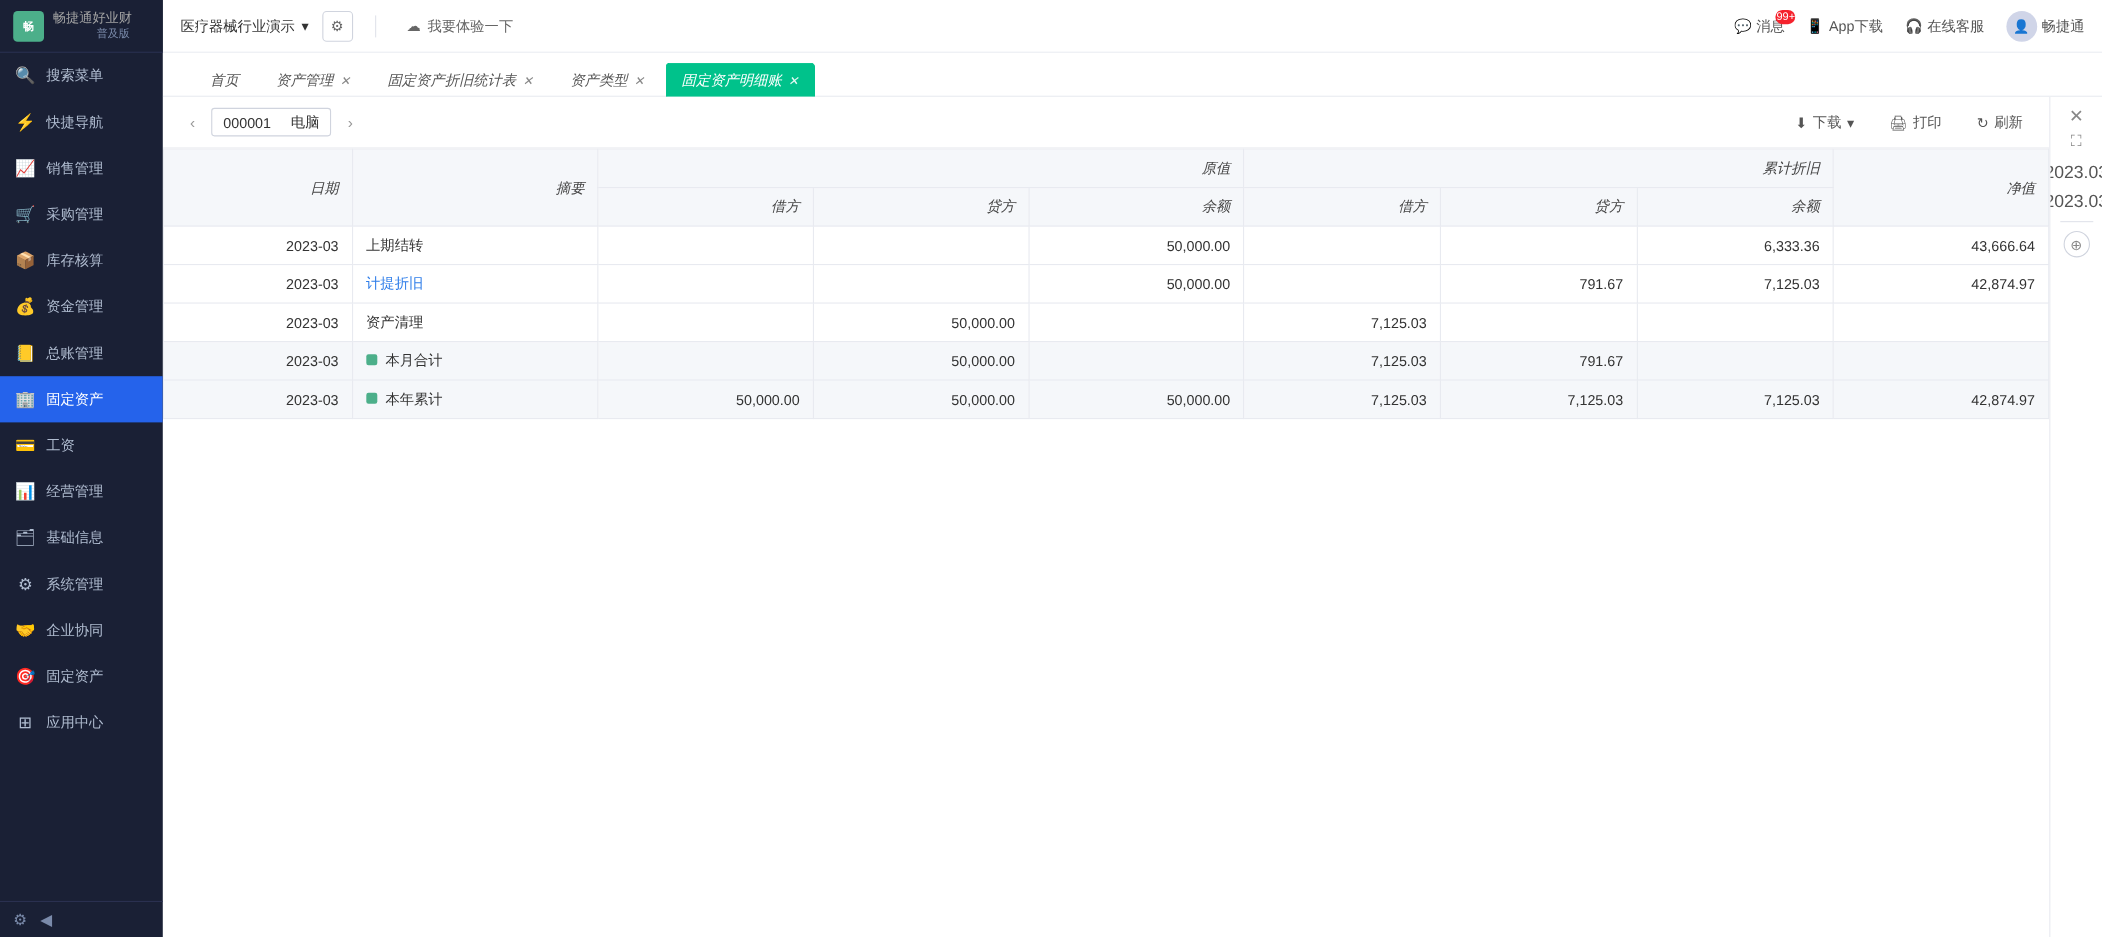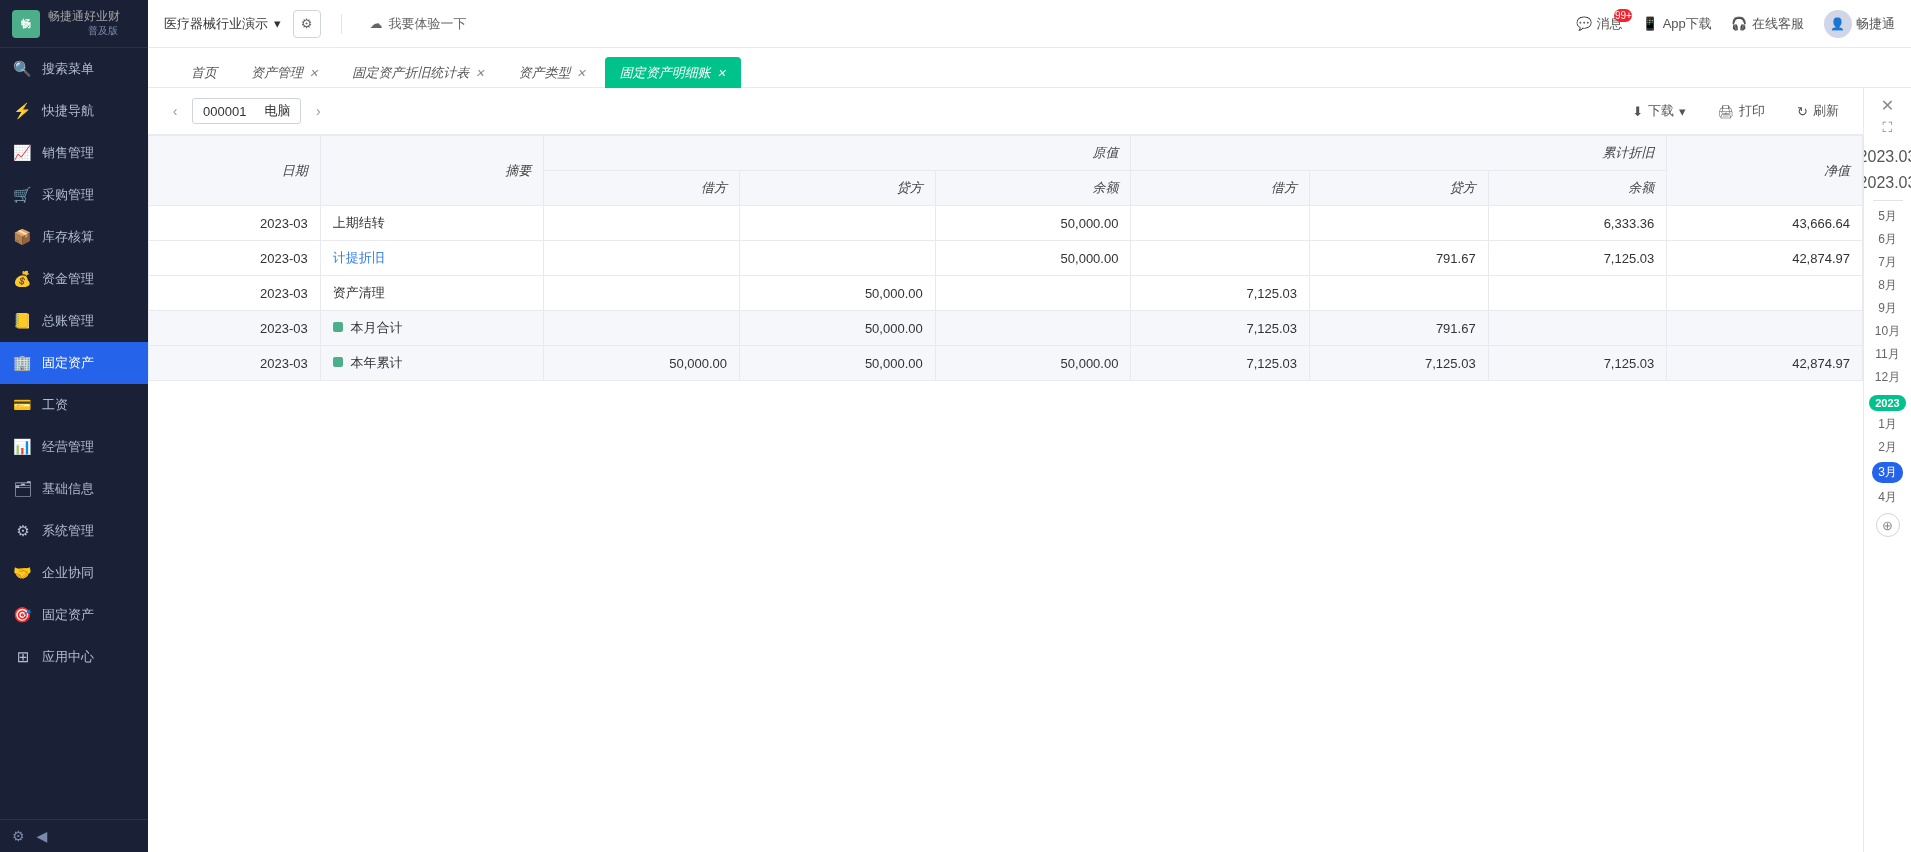--- a/index.html
+++ b/index.html
@@ -666,31 +666,16 @@
         </table>
       </div>
     </div>
 
     <div class="right-panel">
       <div class="panel-close">✕</div>
       <div class="panel-expand">⛶</div>
       <div class="panel-year">2023.03</div>
       <div class="panel-year">2023.03</div>
       <div class="panel-divider"></div>
-      <div class="panel-year-group">
-        <div class="panel-month">5月</div>
-        <div class="panel-month">6月</div>
-        <div class="panel-month">7月</div>
-        <div class="panel-month">8月</div>
-        <div class="panel-month">9月</div>
-        <div class="panel-month">10月</div>
-        <div class="panel-month">11月</div>
-        <div class="panel-month">12月</div>
-        <div class="panel-year-label">2023</div>
-        <div class="panel-month">1月</div>
-        <div class="panel-month">2月</div>
-        <div class="panel-month active">3月</div>
-        <div class="panel-month">4月</div>
-      </div>
       <div class="panel-up-icon">⊕</div>
     </div>
   </div>
 </div>
 
 </body></html>

